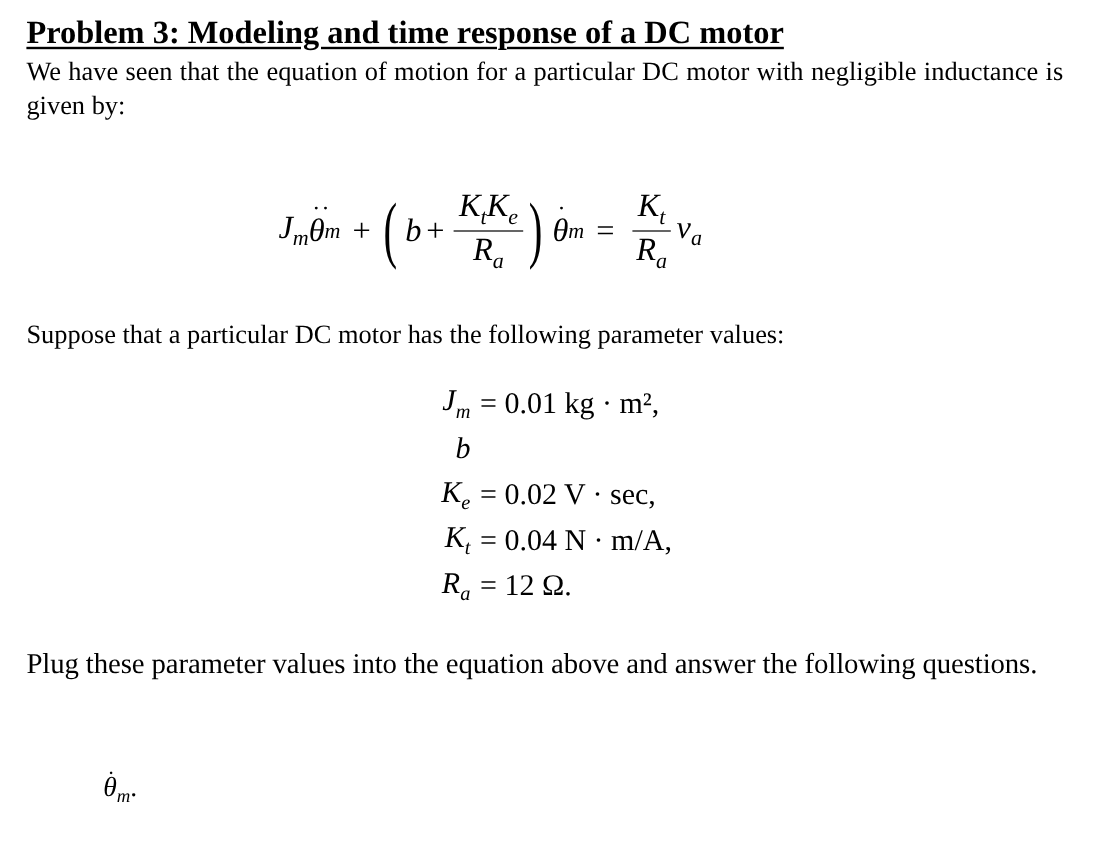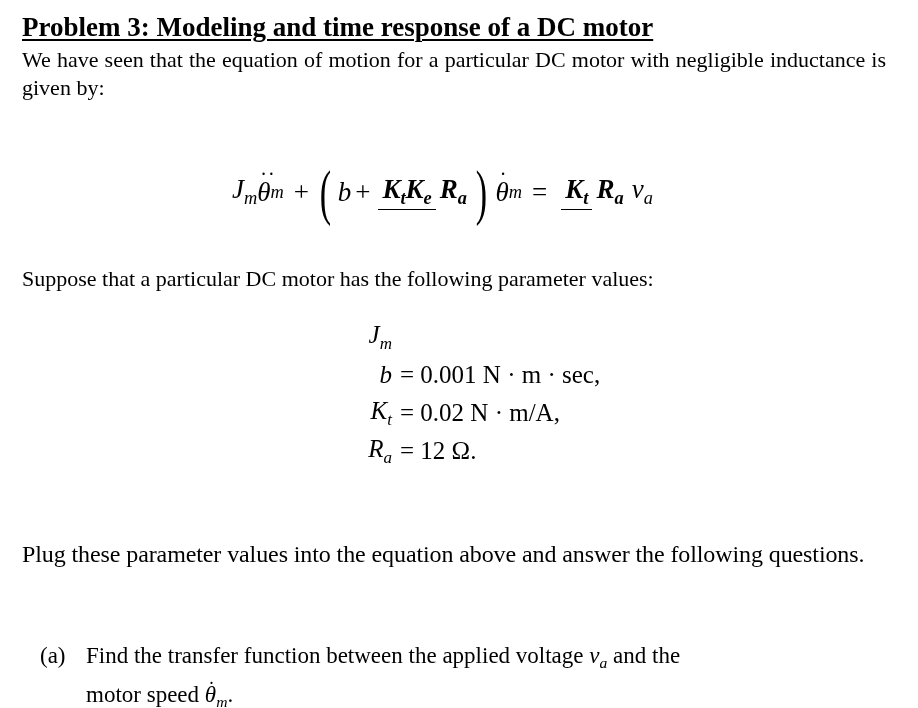--- a/index.html
+++ b/index.html
@@ -4,21 +4,21 @@
 <style>
   html, body { margin:0; padding:0; background:#ffffff; }
   body { width:918px; height:708px; position:relative; overflow:hidden; color:#000; }
   .times { font-family: "Liberation Serif", serif; }
   .abs { position:absolute; }
   #title { left:22px; top:12px; font-size:27px; font-weight:bold; text-decoration:underline; text-underline-offset:3px; text-decoration-thickness:2px; white-space:nowrap; }
   #intro { left:22px; top:46px; width:864px; font-size:22px; line-height:28px; text-align:justify; text-align-last:left; }
   #eq { left:232px; top:142px; height:100px; display:flex; align-items:center; font-size:27px; font-family:"Liberation Serif", serif; white-space:nowrap; }
   .i { font-style:italic; }
   .sub { font-size:0.68em; font-style:italic; vertical-align:-0.35em; }
-  .frac { display:inline-flex; flex-direction:row; align-items:center; vertical-align:middle; margin:0 4px;font-weight:bold; }
+  .frac { display:inline-flex; flex-direction:column; align-items:center; vertical-align:middle; margin:0 4px; }
   .frac .num { padding:0 4px; border-bottom:1.5px solid #000; line-height:1.15; }
   .frac .den { padding:0 4px; line-height:1.15; }
   .paren { font-size:62px; font-weight:100; transform:scaleX(0.55); display:inline-block; line-height:1; margin:0 -4px; }
   .acc { position:relative; display:inline-block; }
   .acc .dots { position:absolute; left:3px; right:0; top:-14px; text-align:center; font-size:20px; font-style:normal; letter-spacing:1px; }
   .op { margin:0 10px; }
   #suppose { left:22px; top:266px; font-size:22px; white-space:nowrap;text-align:right; }
   #params { left:330px; top:318px; font-family:"Liberation Serif", serif; font-size:25px; }
   .prow { display:flex; height:38px; align-items:center; white-space:nowrap; }
   .plhs { width:62px; text-align:right; }
@@ -56,38 +56,38 @@
     <span class="den"><span class="i">R</span><span class="sub">a</span></span>
   </span>
   <span><span class="i">v</span><span class="sub">a</span></span>
 </div>
 
 <div id="suppose" class="abs times">Suppose that a particular DC motor has the following parameter values:</div>
 
 <div id="params" class="abs">
   <div class="prow">
     <span class="plhs"><span class="i">J</span><span class="sub">m</span></span>
+    <span class="prhs">= 0.01 kg · m², </span>
   </div>
   <div class="prow">
     <span class="plhs"><span class="i">b</span></span>
-    <span class="prhs">= 0.001 N · m · sec,</span>
+  </div>
+  <div class="prow">
+    <span class="plhs"><span class="i">K</span><span class="sub">e</span></span>
+    <span class="prhs">= 0.02 V · sec,</span>
   </div>
   <div class="prow">
     <span class="plhs"><span class="i">K</span><span class="sub">t</span></span>
-    <span class="prhs">= 0.02 N · m/A,</span>
+    <span class="prhs">= 0.04 N · m/A,</span>
   </div>
   <div class="prow">
     <span class="plhs"><span class="i">R</span><span class="sub">a</span></span>
     <span class="prhs">= 12 Ω.</span>
   </div>
 </div>
 
 <div id="plug" class="abs times">Plug these parameter values into the equation above and answer the following questions.</div>
 
 <div id="qa" class="abs">
-  <div>
-    <span class="qlabel">(a)</span><span>Find the transfer function between the applied voltage</span>
-    <span><span class="i">v</span><span class="sub">a</span></span><span> and the</span>
-  </div>
   <div class="qline2">
-    <span>motor speed </span><span class="acc"><span class="dots" style="top:-12px;font-size:18px">·</span><span class="i">θ</span></span><span class="sub">m</span><span>.</span>
+    <span class="acc"><span class="dots" style="top:-12px;font-size:18px">·</span><span class="i">θ</span></span><span class="sub">m</span><span>.</span>
   </div>
 </div>
 
 </body></html>

